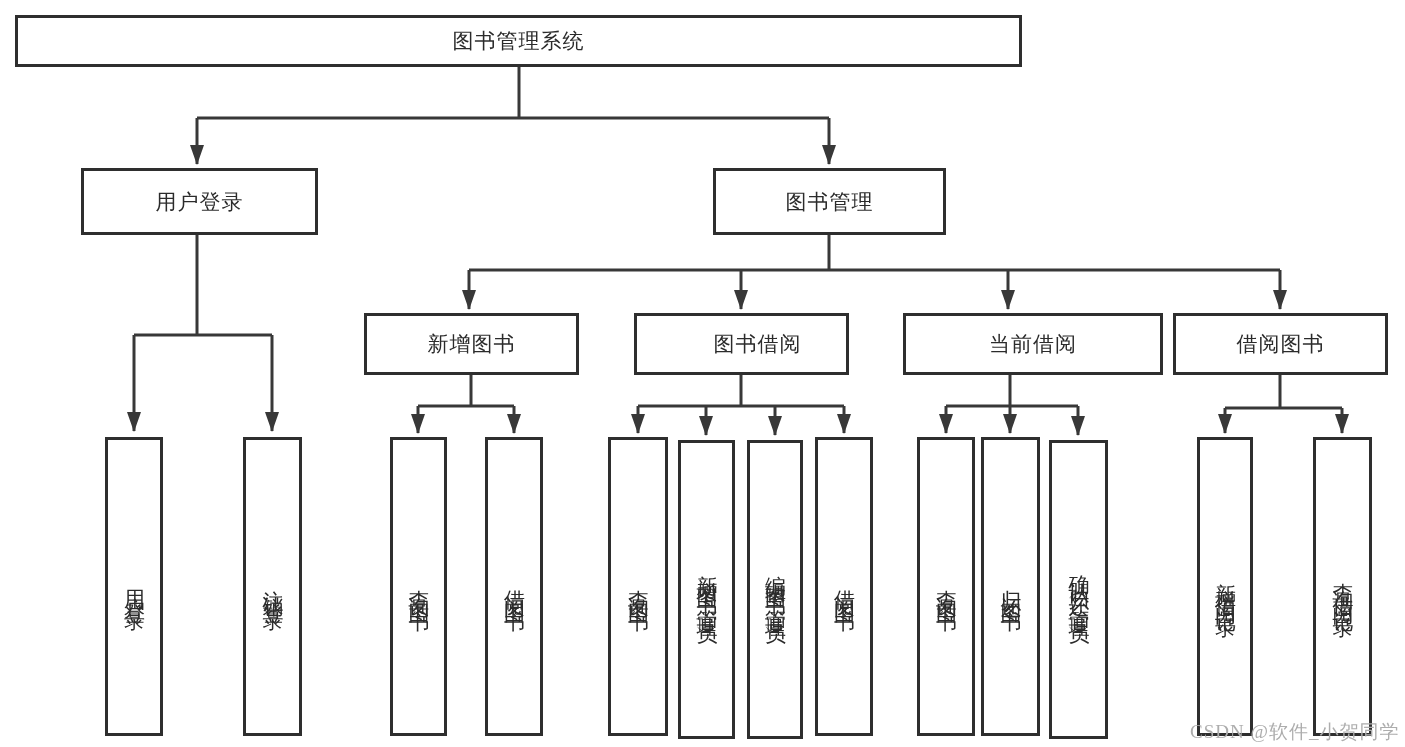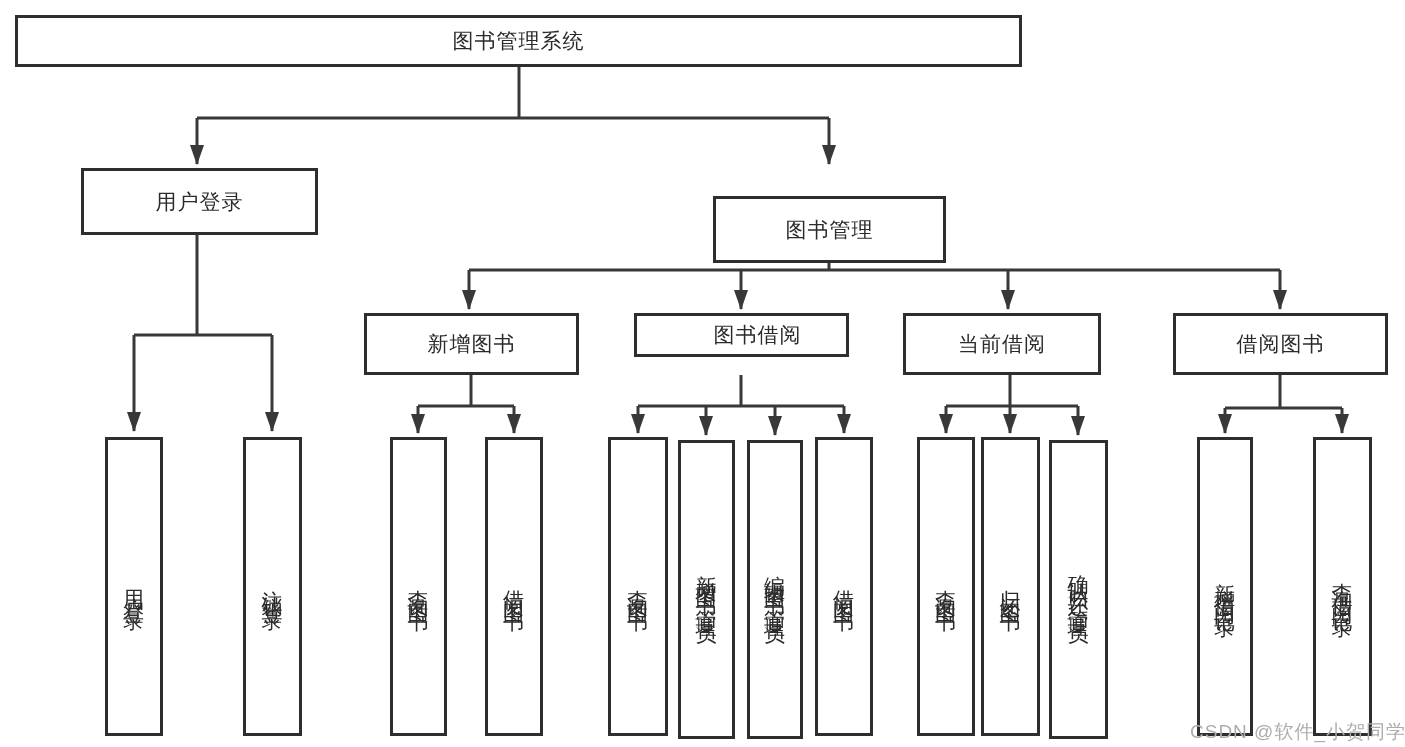--- a/index.html
+++ b/index.html
@@ -3,42 +3,42 @@
 <meta charset="utf-8">
 <style>
   :root{
     --line:#383838; --border:#2e2e2e; --text:#2b2b2b;
     --background:#ffffff; --watermark:#adadad;
   }
   html,body{margin:0;padding:0;background:var(--background);}
   #canvas{
     position:relative; width:1405px; height:747px;
     background:var(--background); overflow:hidden;
-    font-family:Liberation Sans, sans-serif;
+    font-family:Liberation Serif, serif;
     color:var(--text);
   }
   #connectors{position:absolute;left:0;top:0;width:1405px;height:747px;}
   .box{
     position:absolute; box-sizing:border-box;
     border:3px solid var(--border); background:#fff;
     display:flex; align-items:center; justify-content:center;
   }
   .hlabel{font-size:21px; letter-spacing:1px; white-space:nowrap;}
   .leaf{
     writing-mode:vertical-rl; text-orientation:mixed;
     display:flex; align-items:center; justify-content:center;
   }
   .vlabel{font-size:21px; letter-spacing:7px; line-height:1;}
   
   .n-root   {left:15px;  top:15px;  width:1007px; height:52px;}
   .n-login  {left:81px;  top:168px; width:237px;  height:67px;}
-  .n-mgmt   {left:713px; top:168px; width:233px;  height:67px;margin-top:28px;}
+  .n-mgmt   {left:713px; top:168px; width:233px;  height:67px;}
   .n-newbook{left:364px; top:313px; width:215px;  height:62px;}
-  .n-borrow {left:634px; top:313px; width:215px;  height:44px;padding-left:32px;}
-  .n-current{left:903px; top:313px; width:198px;  height:62px;}
+  .n-borrow {left:634px; top:313px; width:215px;  height:62px;padding-left:32px;}
+  .n-current{left:903px; top:313px; width:260px;  height:62px;}
   .n-records{left:1173px;top:313px; width:215px;  height:62px;}
   
   .lf-a0{left:105px; top:437px; width:58px; height:299px;}
   .lf-a1{left:243px; top:437px; width:59px; height:299px;}
   .lf-b0{left:390px; top:437px; width:57px; height:299px;}
   .lf-b1{left:485px; top:437px; width:58px; height:299px;}
   .lf-c0{left:608px; top:437px; width:60px; height:299px;}
   .lf-c1{left:678px; top:440px; width:57px; height:299px;}
   .lf-c2{left:747px; top:440px; width:56px; height:299px;}
   .lf-c3{left:815px; top:437px; width:58px; height:299px;}

